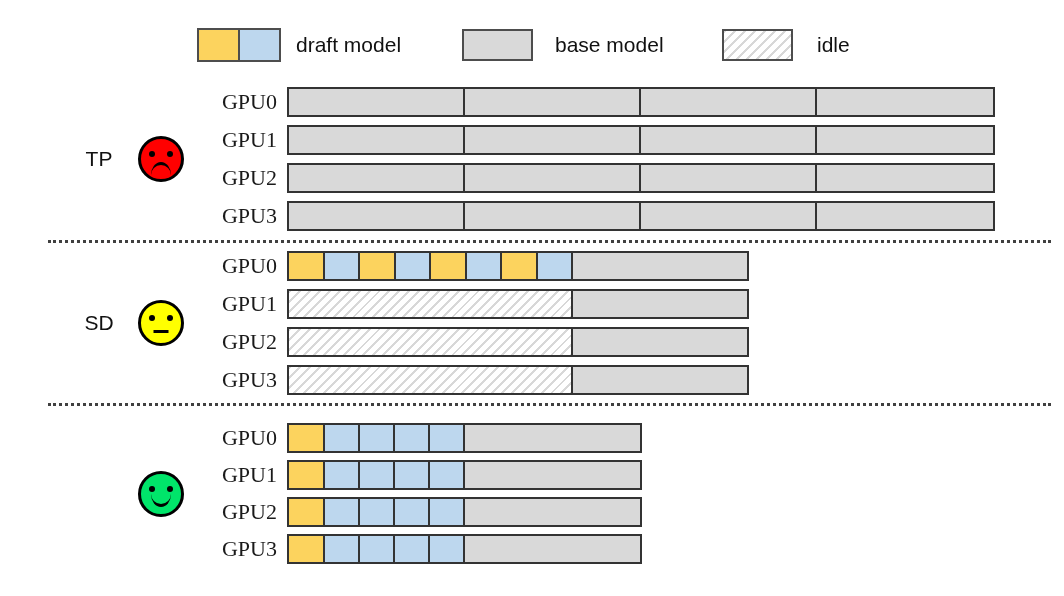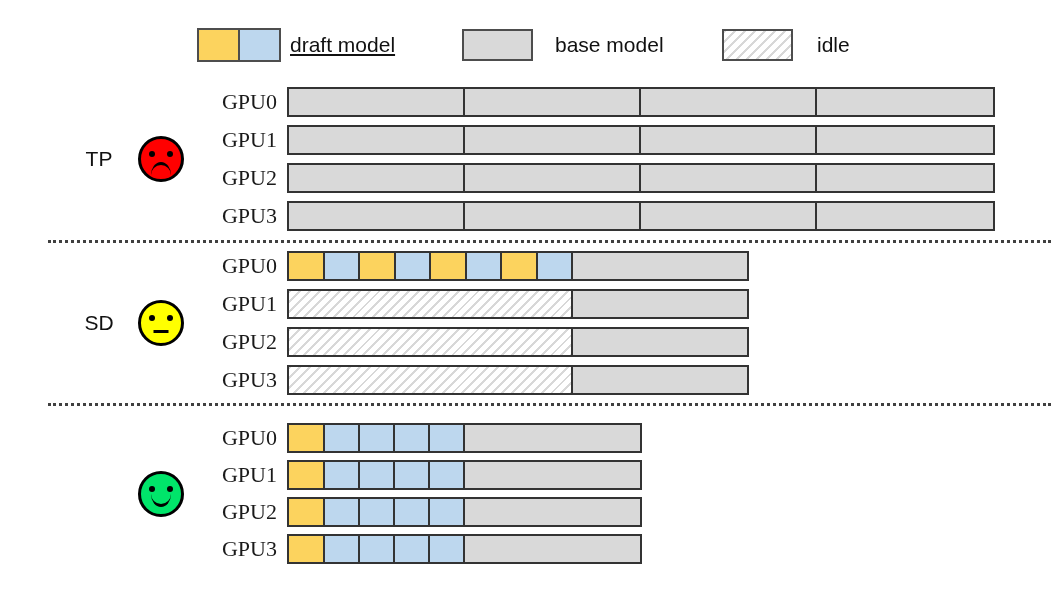--- a/index.html
+++ b/index.html
@@ -48,21 +48,21 @@
 </head>
 <body>
 
 <div id="canvas" style="--yellow: #FCD35E; --blue: #BDD7EE; --gray: #D9D9D9; --idle-bg: repeating-linear-gradient(135deg, #D8D8D8 0 2px, #ffffff 2px 7px);">
 
   <div class="legend-item" style="left:197px;">
     <span class="swatch" style="width:84px;">
       <span class="swatch-half half-yellow"></span>
       <span class="swatch-half half-blue"></span>
     </span>
-    <span class="legend-label" style="margin-left:9px;text-decoration:underline;">draft model</span>
+    <span class="legend-label" style="margin-left:15px;">draft model</span>
   </div>
 
   <div class="legend-item" style="left:722px;">
     <span class="swatch swatch-idle"></span>
     <span class="legend-label" style="margin-left:24px;">idle</span>
   </div>
 
   <div class="legend-item" style="left:462px;">
     <span class="swatch swatch-base"></span>
     <span class="legend-label" style="margin-left:22px;">base model</span>

